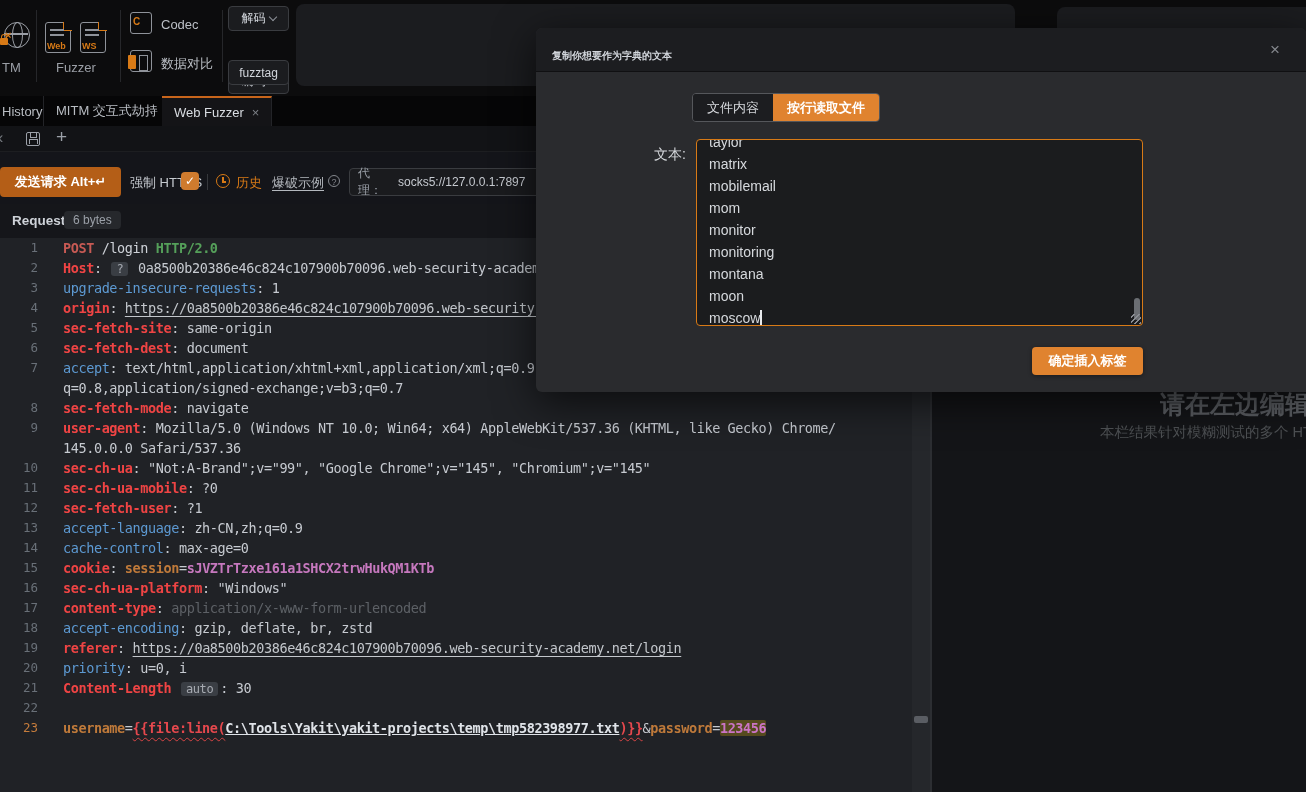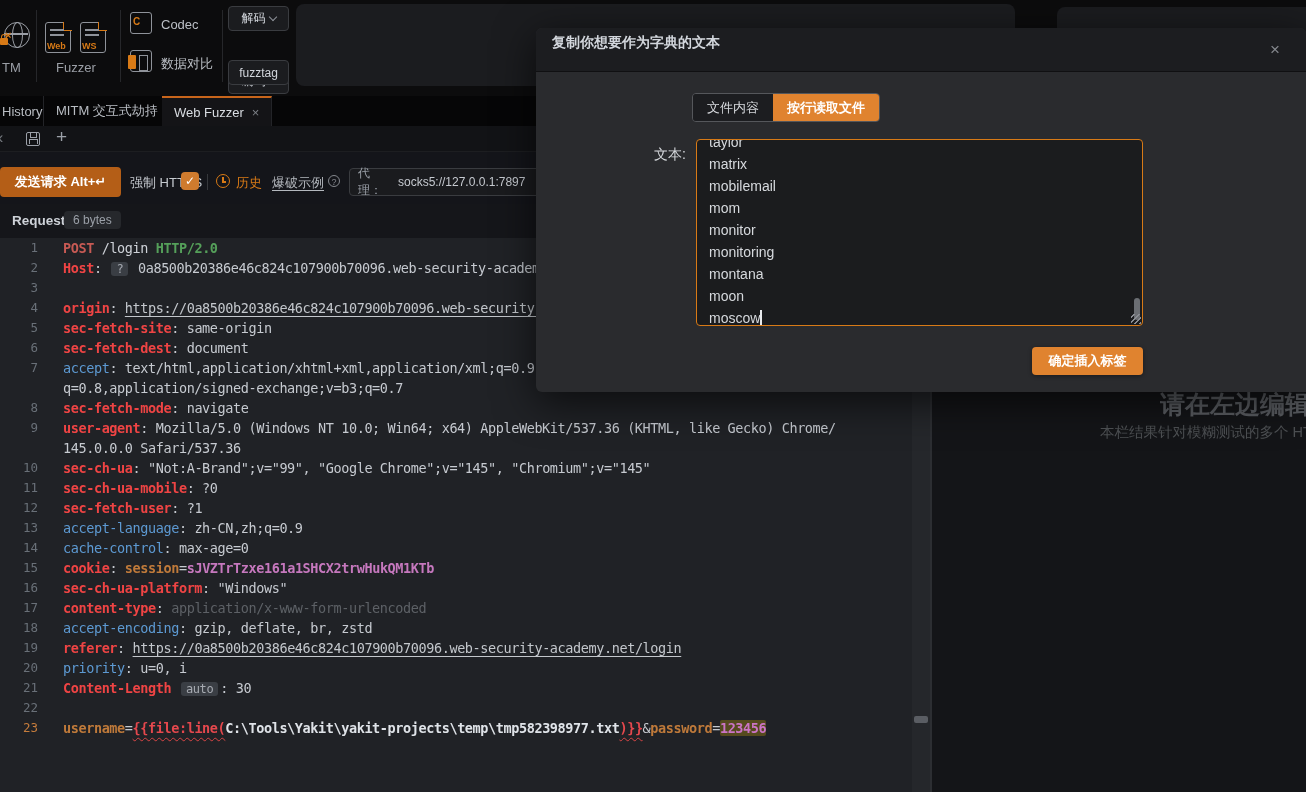--- a/index.html
+++ b/index.html
@@ -82,36 +82,36 @@
   .s-keyb { color:#ef4444; font-weight:bold; }
   .s-keyr { color:#5d9ad3; }
   .s-val { color:#c6cad0; }
   .s-dim { color:#5d6166; }
   .s-link { color:#c3c7cc; text-decoration:underline; text-underline-offset:3px; }
   .s-badge { background:#3a3e44; color:#a6aab1; border-radius:3px; padding:0 5px; margin:0 2px; font-size:12px; }
   .s-sess { color:#bf7a3a; font-weight:bold; }
   .s-mag { color:#c678be; font-weight:bold; }
   .s-param { color:#bf7a3a; font-weight:bold; }
   .s-tagred { color:#e5484d; font-weight:bold; text-decoration:underline wavy #d64545 1px; text-underline-offset:4px; }
-  .s-pathb { color:#dfe3e8; font-weight:bold; }
+  .s-pathb { color:#dfe3e8; font-weight:bold;text-decoration:underline; }
   .s-hl { color:#cb74c5; font-weight:bold; background:#554a1e; border-radius:2px; }
 
   .overview { position:absolute; left:912px; top:86px; width:18px; height:554px; background:#25272b; }
   .ov-thumb { position:absolute; left:2px; top:478px; width:14px; height:7px; background:#5a5d63; border-radius:2px; }
   .pane-div { position:absolute; left:930px; top:126px; width:2px; height:666px; background:#2c2e32; }
 
   
   .rpane { position:absolute; left:932px; top:126px; width:374px; height:666px; background:#141518; }
   .rpane .ph-title { position:absolute; left:228px; top:262px; width:148px; overflow:hidden; white-space:nowrap; font-size:25px; font-weight:bold; color:#5c5f64; }
   .rpane .ph-sub { position:absolute; left:168px; top:297px; width:208px; overflow:hidden; white-space:nowrap; font-size:14.5px; color:#4e5154; }
 
   
   .modal { position:absolute; left:536px; top:28px; width:770px; height:364px; background:#2a2b2e; border-radius:6px 6px 0 6px; box-shadow:0 10px 40px rgba(0,0,0,.65); z-index:50; }
   .modal-hd { position:absolute; left:0; top:0; width:100%; height:44px; background:#1c1d20; border-bottom:1px solid #101012; border-radius:6px 6px 0 0; }
-  .modal-title { position:absolute; left:16px; top:6px; font-size:14px; font-weight:bold; color:#d2d6dc; }
+  .modal-title { position:absolute; left:16px; top:21px; font-size:10px; font-weight:bold; color:#d2d6dc; }
   .modal-close { position:absolute; right:26px; top:12px; font-size:17px; color:#84878d; cursor:pointer; }
   .seg { position:absolute; left:156px; top:65px; display:flex; border:1px solid #55575b; border-radius:4px; overflow:hidden; }
   .seg .seg-item { height:27px; padding:0 14px; display:flex; align-items:center; font-size:13px; color:#d6d9dd; background:#1c1d20; cursor:pointer; }
   .seg .seg-item.active { background:#e0832f; color:#fff; font-weight:bold; }
   .txt-label { position:absolute; left:118px; top:118px; font-size:14px; color:#d6d9dd; }
   .dict-box { position:absolute; left:160px; top:111px; width:447px; height:187px; background:#1b1c1e; border:1px solid #d87a16; border-radius:4px; overflow:hidden; cursor:text; }
   .dict-inner { margin:-9px 0 0 12px; }
   .dict-word { height:22px; line-height:22px; font-size:14px; color:#d6d9dd; white-space:pre; }
   .caret { display:inline-block; width:1.5px; height:15px; background:#e8eaed; vertical-align:-2px; }
   .dict-scroll { position:absolute; right:2px; top:158px; width:6px; height:22px; background:#6b6e73; border-radius:3px; }
@@ -213,21 +213,21 @@
 
     <div class="req-row">
       <div class="req-title">Request</div>
       <div class="req-badge">6 bytes</div>
     </div>
 
     <div class="editor">
       <div>
           <div class="erow"><span class="ln">1</span><span class="ecode"><span class="s-method">POST</span><span class="s-val"> </span><span class="s-path">/login</span><span class="s-val"> </span><span class="s-ver">HTTP/2.0</span></span></div>
           <div class="erow"><span class="ln">2</span><span class="ecode"><span class="s-keyb">Host</span><span class="s-val">: </span><span class="s-badge">?</span><span class="s-val"> 0a8500b20386e46c824c107900b70096.web-security-academy.net</span></span></div>
-          <div class="erow"><span class="ln">3</span></div>
+          <div class="erow"><span class="ln">3</span><span class="ecode"><span class="s-keyr">upgrade-insecure-requests</span><span class="s-val">: 1</span></span></div>
           <div class="erow"><span class="ln">4</span><span class="ecode"><span class="s-keyb">origin</span><span class="s-val">: </span><span class="s-link">https://0a8500b20386e46c824c107900b70096.web-security-academy.net</span></span></div>
           <div class="erow"><span class="ln">5</span><span class="ecode"><span class="s-keyb">sec-fetch-site</span><span class="s-val">: same-origin</span></span></div>
           <div class="erow"><span class="ln">6</span><span class="ecode"><span class="s-keyb">sec-fetch-dest</span><span class="s-val">: document</span></span></div>
           <div class="erow"><span class="ln">7</span><span class="ecode"><span class="s-keyr">accept</span><span class="s-val">: text/html,application/xhtml+xml,application/xml;q=0.9,image/avif,image/webp,image/apng,*/*;</span></span></div>
           <div class="erow"><span class="ln"></span><span class="ecode"><span class="s-val">q=0.8,application/signed-exchange;v=b3;q=0.7</span></span></div>
           <div class="erow"><span class="ln">8</span><span class="ecode"><span class="s-keyb">sec-fetch-mode</span><span class="s-val">: navigate</span></span></div>
           <div class="erow"><span class="ln">9</span><span class="ecode"><span class="s-keyb">user-agent</span><span class="s-val">: Mozilla/5.0 (Windows NT 10.0; Win64; x64) AppleWebKit/537.36 (KHTML, like Gecko) Chrome/</span></span></div>
           <div class="erow"><span class="ln"></span><span class="ecode"><span class="s-val">145.0.0.0 Safari/537.36</span></span></div>
           <div class="erow"><span class="ln">10</span><span class="ecode"><span class="s-keyb">sec-ch-ua</span><span class="s-val">: "Not:A-Brand";v="99", "Google Chrome";v="145", "Chromium";v="145"</span></span></div>
           <div class="erow"><span class="ln">11</span><span class="ecode"><span class="s-keyb">sec-ch-ua-mobile</span><span class="s-val">: ?0</span></span></div>

